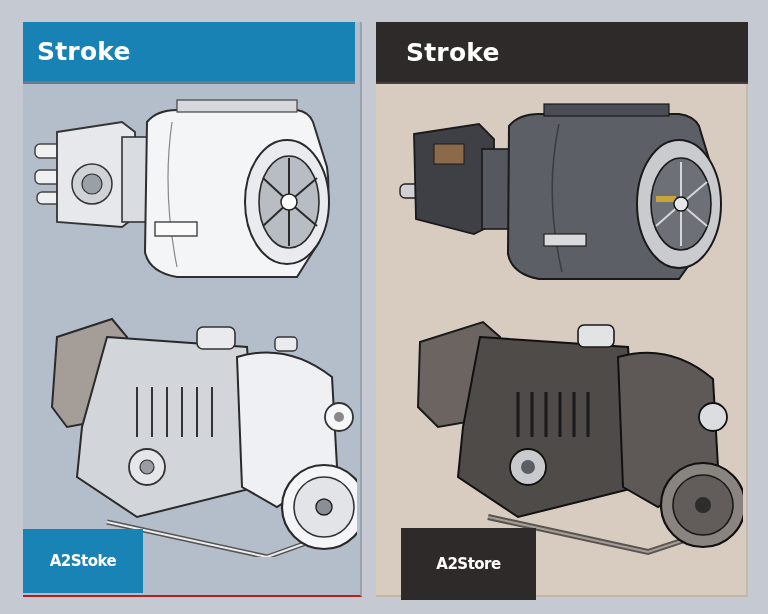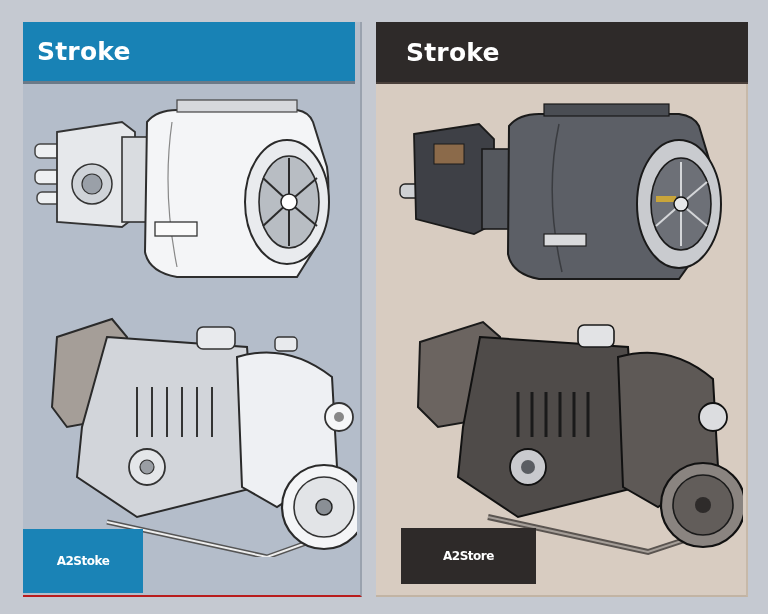--- a/index.html
+++ b/index.html
@@ -10,22 +10,22 @@
   }
   .panel { position:absolute; box-sizing:border-box; }
   #panel-left { left:23px; top:22px; width:339px; height:575px; background:#b4bdca; border-right:2px solid #9aa2ae; border-bottom:2px solid #b91c1c; }
   #panel-right { left:376px; top:22px; width:372px; height:575px; background:#d8ccc1; border-right:2px solid #c7b9a9; border-bottom:2px solid #c2b4a4; }
   .header { position:absolute; left:0; top:0; height:62px; box-sizing:border-box; padding-left:14px; display:flex; align-items:center; }
   #panel-left .header { width:332px; background:#1882b5; border-bottom:3px solid #6b7a88; }
   #panel-right .header { width:372px; background:#2e2a29; border-bottom:2px solid #4a403b; padding-left:30px; }
   .header-title { color:#ffffff; font-size:25px; font-weight:bold; letter-spacing:0.2px; }
   .label-box { position:absolute; display:flex; align-items:center; justify-content:center; }
   #panel-left .label-box { left:0; top:507px; width:120px; height:64px; background:#1a83b6; }
-  #panel-right .label-box { left:25px; top:506px; width:135px; height:56px; background:#2e2a29; }
-  .label-text { color:#ffffff; font-size:12px; font-weight:bold; letter-spacing:-0.5px; }
+  #panel-right .label-box { left:25px; top:506px; width:135px; height:72px; background:#2e2a29; }
+  .label-text { color:#ffffff; font-size:15px; font-weight:bold; letter-spacing:-0.5px; }
   .engine { position:absolute; }
   svg { display:block; }
 </style>
 </head>
 <body>
 
 <div class="panel" id="panel-left">
   <div class="header">
     <span class="header-title">Stroke</span>
   </div>

